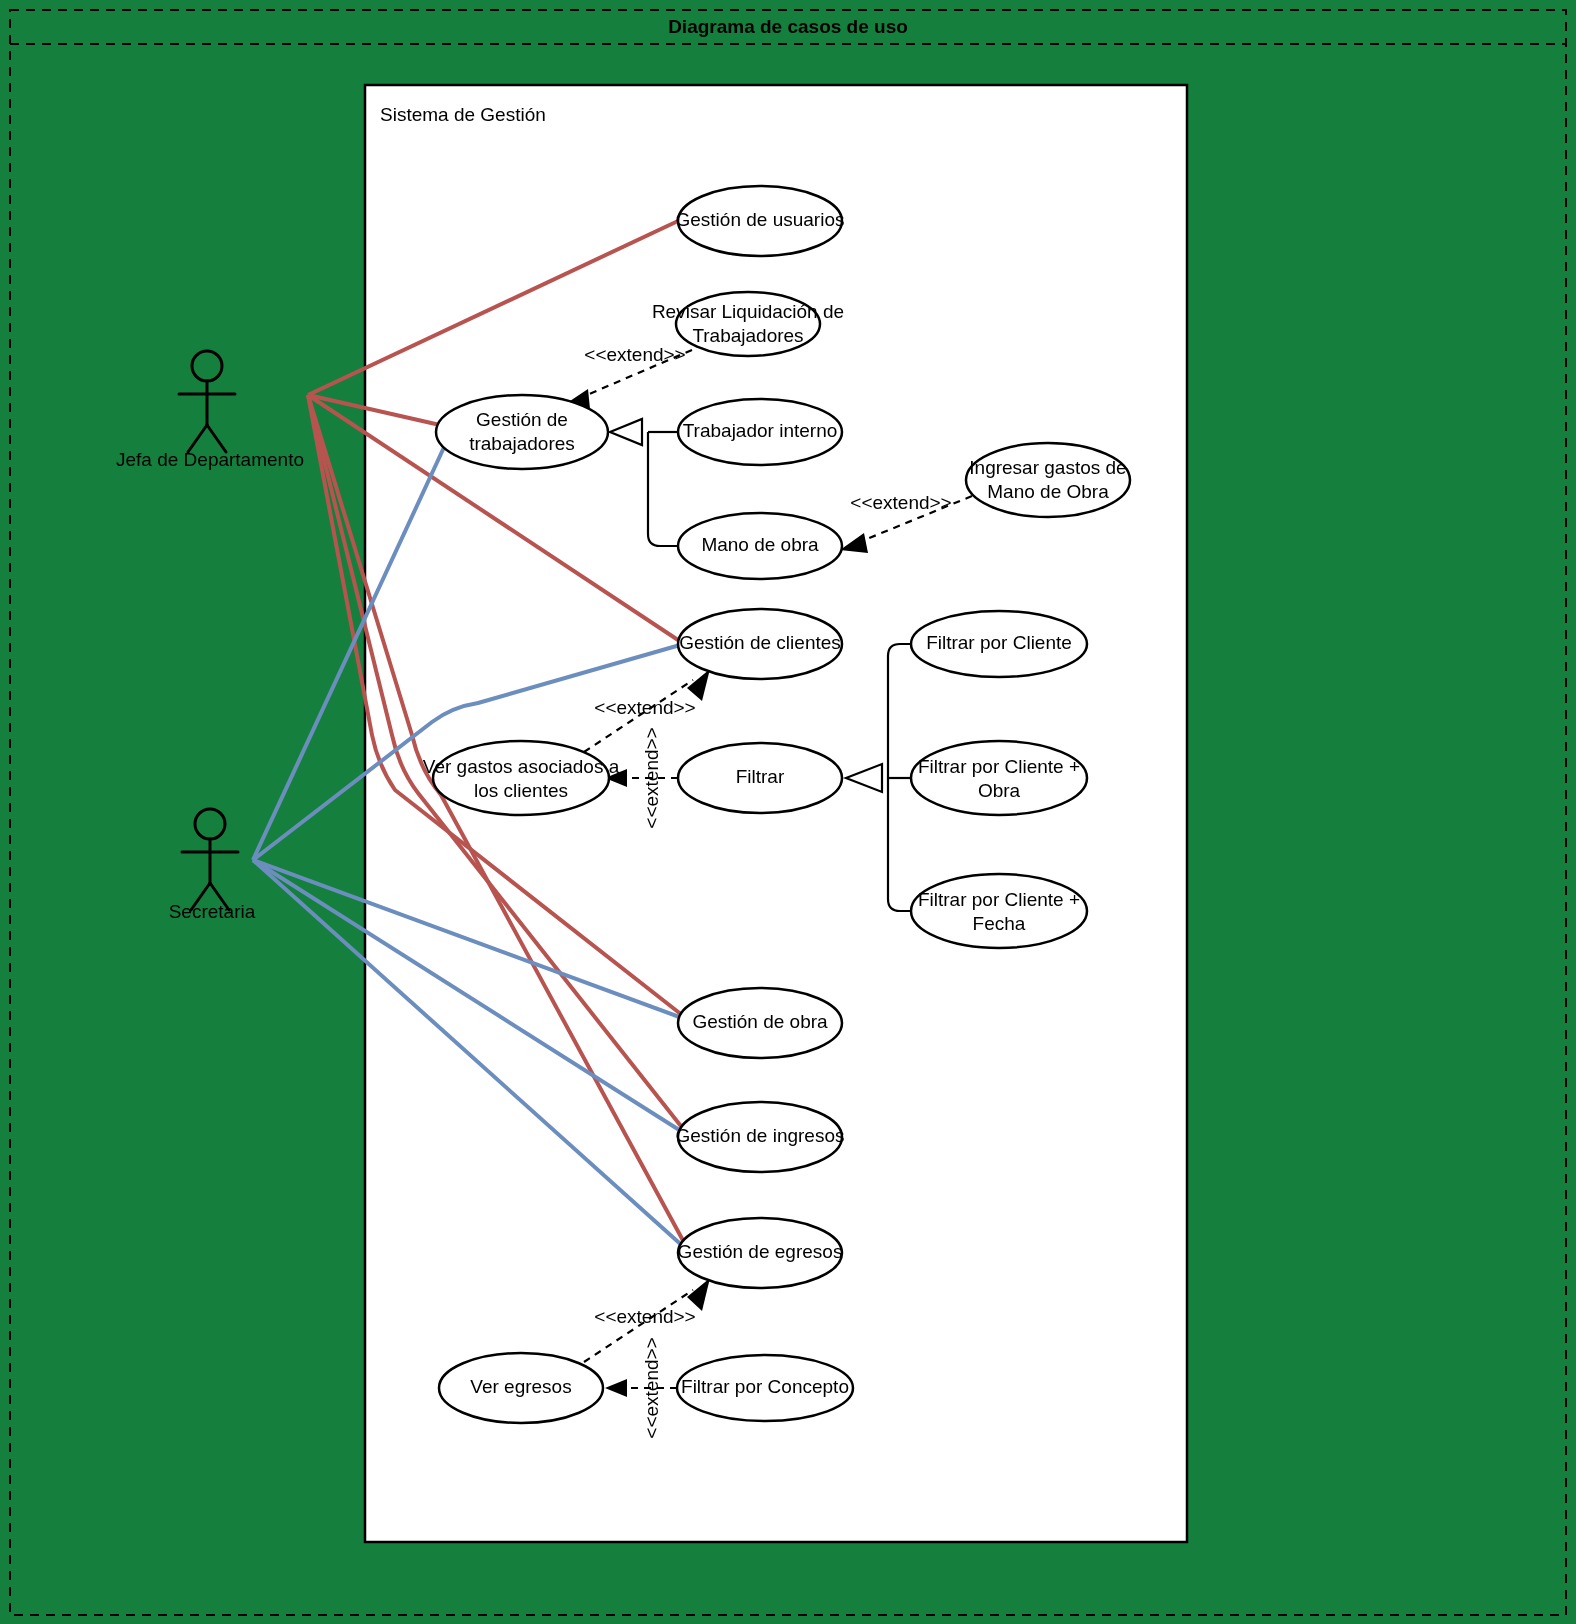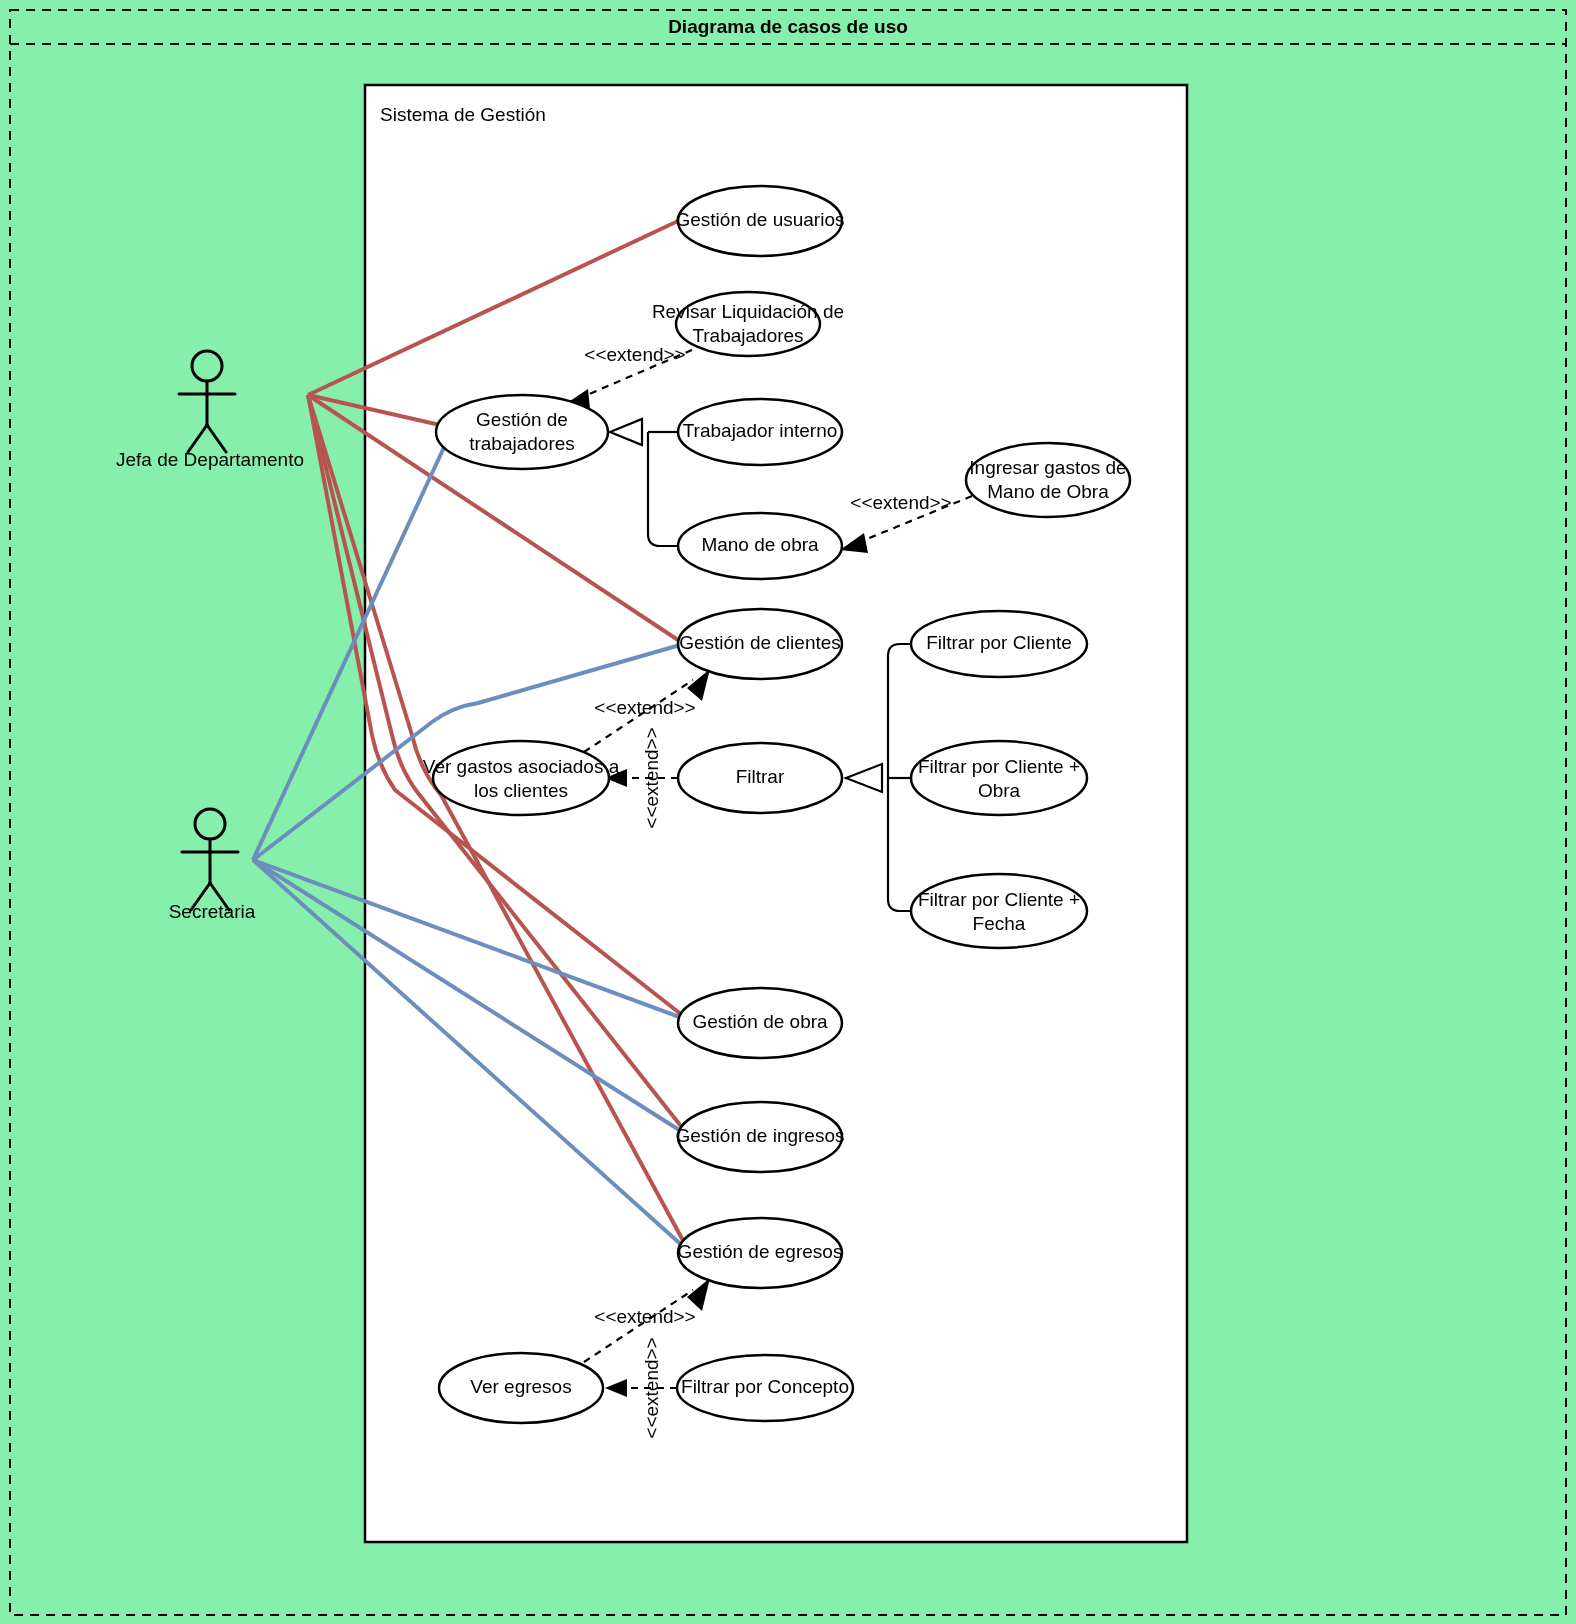--- a/index.html
+++ b/index.html
@@ -7,21 +7,21 @@
     padding: 0;
     background: #ffffff;
   }
   body {
     font-family: "Liberation Sans", sans-serif;
   }
   #canvas {
     position: relative;
     width: 1576px;
     height: 1624px;
-    background: #86efac;
+    background: #15803d;
     overflow: hidden;
     text-decoration: underline;
   }
   svg#diagram {
     display: block;
     width: 1576px;
     height: 1624px;
   }
   .page-border {
     fill: none;

